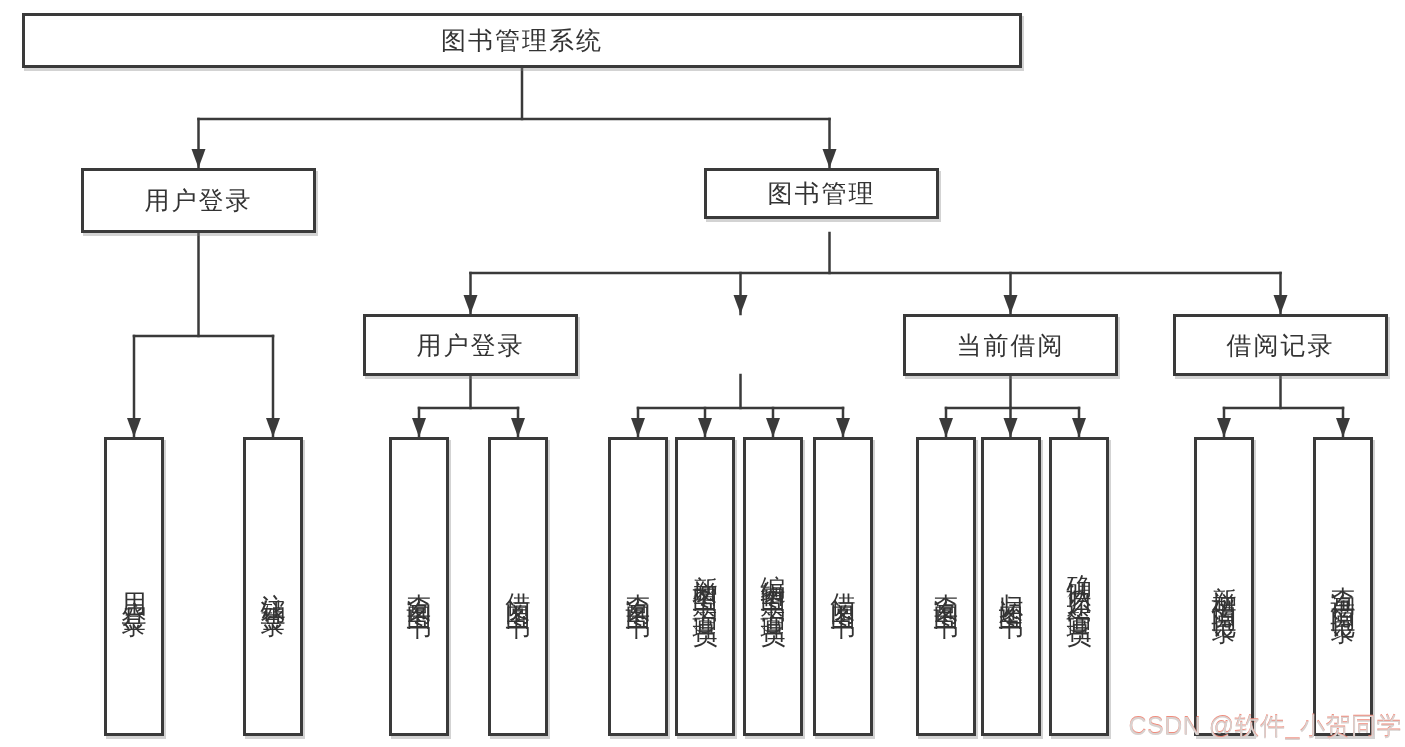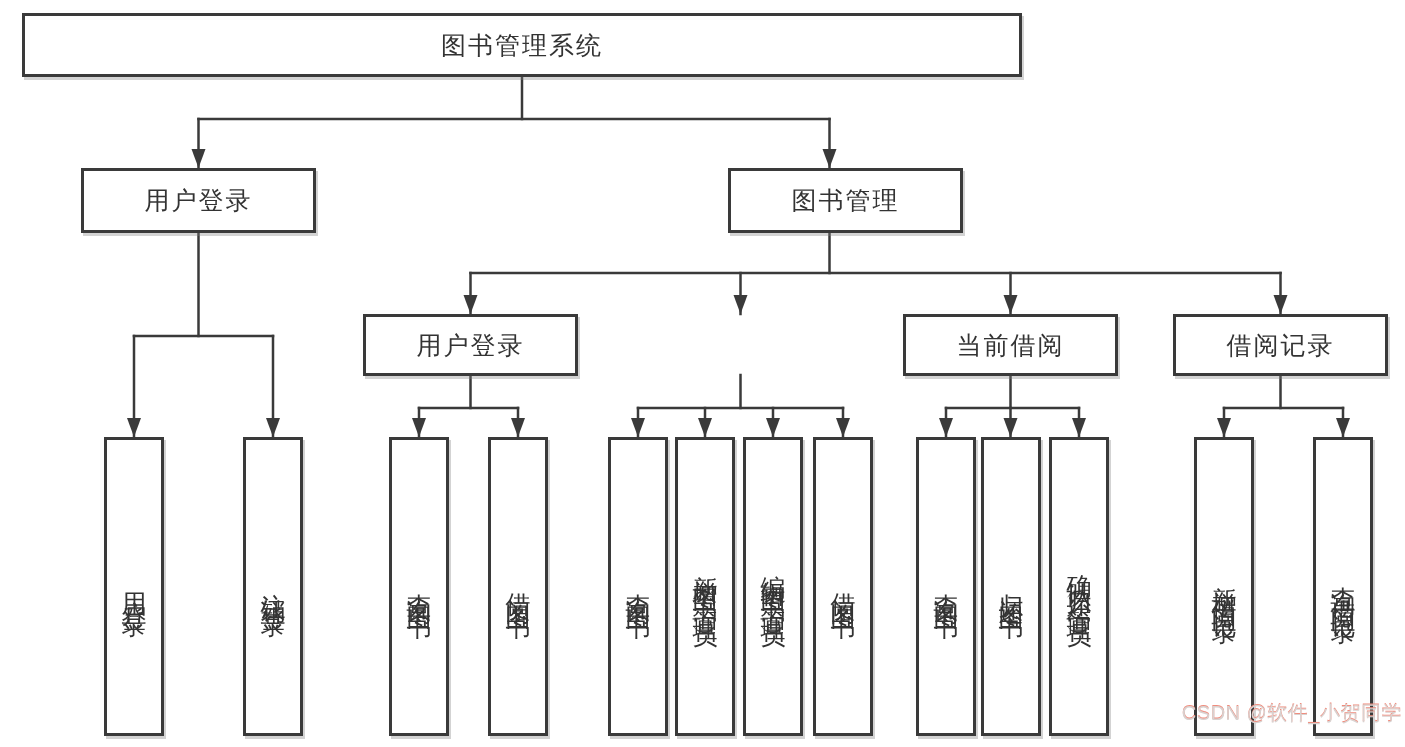--- a/index.html
+++ b/index.html
@@ -50,22 +50,22 @@
     text-orientation: mixed;
     font-size: 25px;
     line-height: 1;
     letter-spacing: 7px;
     color: var(--text);
   }
 
   .watermark {
     position: absolute;
     right: 3px;
-    bottom: 20px;
-    font-size: 20px;
+    bottom: 4px;
+    font-size: 25px;
     letter-spacing: 0.5px;
     color: var(--watermark);
     text-shadow: 0 -1px 0 var(--watermark-tint);
     white-space: nowrap;
     z-index: 5;
   }
 </style>
 </head>
 <body>
 
@@ -126,28 +126,28 @@
     </g>
 
     <g>
       <path d="M1280.5,375 V408"></path>
       <path d="M1224,408 H1343"></path>
       <path d="M1224,408 V437" marker-end="url(#arr)"></path>
       <path d="M1343,408 V437" marker-end="url(#arr)"></path>
     </g>
   </svg>
 
-  <div class="box h" style="left:22px;top:13px;width:1000px;height:64px">
+  <div class="box h" style="left:22px;top:13px;width:1000px;height:55px">
     <span>图书管理系统</span>
   </div>
 
   <div class="box h" style="left:81px;top:168px;width:235px;height:65px">
     <span>用户登录</span>
   </div>
-  <div class="box h" style="left:728px;top:168px;width:235px;height:65px">
+  <div class="box h" style="left:704px;top:168px;width:235px;height:51px">
     <span>图书管理</span>
   </div>
 
   <div class="box h" style="left:363px;top:314px;width:215px;height:62px">
     <span>用户登录</span>
   </div>
   <div class="box h" style="left:903px;top:314px;width:215px;height:62px">
     <span>当前借阅</span>
   </div>
   <div class="box h" style="left:1173px;top:314px;width:215px;height:62px">

